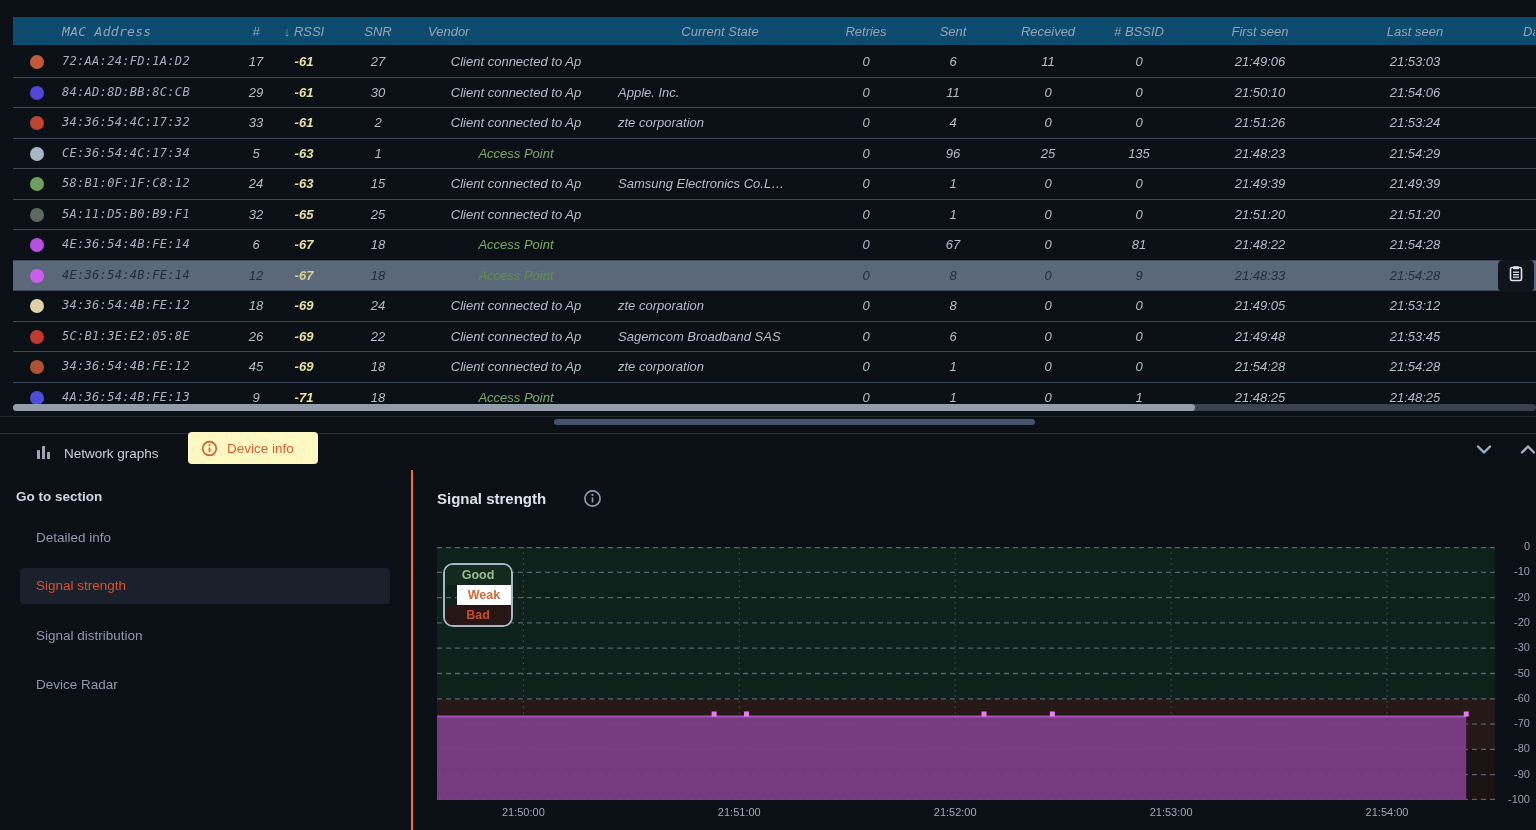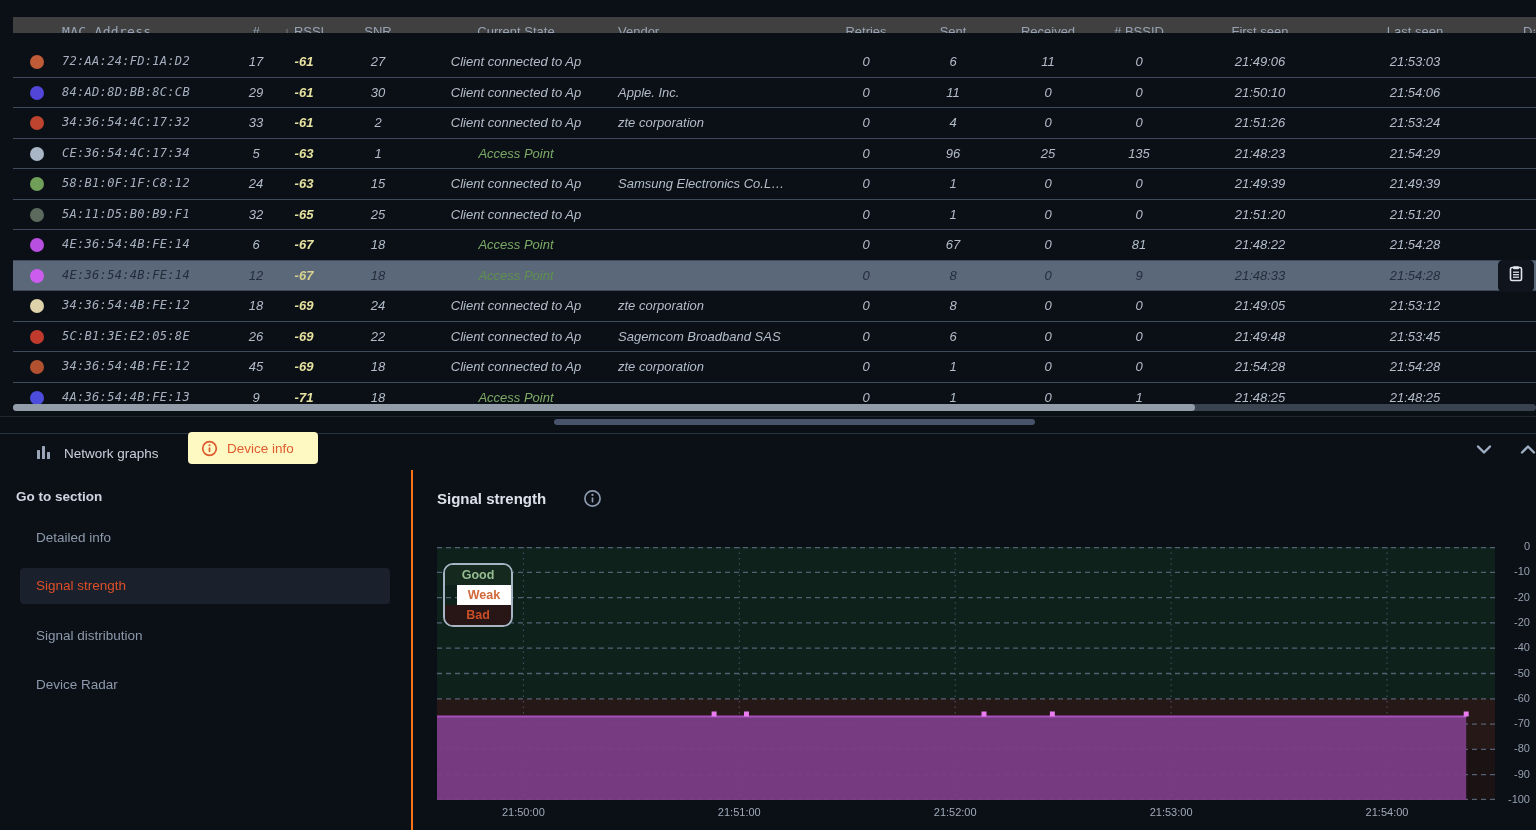--- a/index.html
+++ b/index.html
@@ -1,20 +1,20 @@
 <!DOCTYPE html>
 <html><head>
 <meta charset="utf-8">
 <style>
   html,body{margin:0;padding:0;background:#0b0f16;width:1536px;height:830px;overflow:hidden;
     font-family:"Liberation Sans",sans-serif;-webkit-font-smoothing:antialiased;}
   
   #table-panel{position:absolute;left:0;top:0;width:1536px;height:433px;}
   .tgrid{display:grid;grid-template-columns:38px 188px 34px 62px 86px 190px 218px 74px 100px 90px 92px 150px 160px 40px;}
-  #table-header{position:absolute;left:13px;top:17px;width:1523px;height:16px;background:#404040;}
+  #table-header{position:absolute;left:13px;top:17px;width:1523px;height:28px;background:#0c4a6e;font-style:italic;}
   #table-header .cell{color:#97a3b4;font-size:13px;line-height:30px;font-weight:400;}
   #table-rows{position:absolute;left:13px;top:47px;width:1523px;height:358px;overflow:hidden;font-style:italic;}
   .trow{height:30.5px;box-sizing:border-box;border-bottom:1px solid #3f4a5c;position:relative;}
   .cell{overflow:hidden;white-space:nowrap;font-size:13px;line-height:29.5px;color:#b3bdca;}
   .a-center{text-align:center;}
   .a-left{text-align:left;}
   .col-mac{padding-left:11px;font-family:"DejaVu Sans Mono",monospace;font-size:12px;color:#a6b0bf;letter-spacing:.3px;}
   .col-vendor{padding-left:7px;}
   .col-data{padding-left:28px;}
   .cell.rssi{color:#e6e2a0;font-weight:700;}
@@ -60,22 +60,22 @@
 </head>
 <body>
 
 <div id="table-panel">
   <div id="table-header" class="tgrid">
       <div class="cell col-dot a-left"></div>
       <div class="cell col-mac a-left">MAC Address</div>
       <div class="cell col-num a-center">#</div>
       <div class="cell col-rssi a-center">↓ RSSI</div>
       <div class="cell col-snr a-center">SNR</div>
+      <div class="cell col-vendor a-left">Vendor</div>
       <div class="cell col-state a-center">Current State</div>
-      <div class="cell col-vendor a-left">Vendor</div>
       <div class="cell col-retries a-center">Retries</div>
       <div class="cell col-sent a-center">Sent</div>
       <div class="cell col-received a-center">Received</div>
       <div class="cell col-bssid a-center"># BSSID</div>
       <div class="cell col-first_seen a-center">First seen</div>
       <div class="cell col-last_seen a-center">Last seen</div>
       <div class="cell col-data a-left">Data</div>
     </div>
   <div id="table-rows">
       <div class="trow tgrid">
@@ -371,21 +371,21 @@
     <div id="legend">
         <div class="legend-row" style="background: rgb(22, 41, 31); color: rgb(149, 189, 144);">Good</div>
         <div class="legend-row" style="background: #ffffff; color: rgb(210, 105, 58); margin-left: 12px;">Weak</div>
         <div class="legend-row" style="background: rgb(40, 21, 22); color: rgb(201, 78, 39);">Bad</div>
       </div>
     <div id="ylabels">
         <div class="ylab" style="left: 1073px; top: 70px;">0</div>
         <div class="ylab" style="left: 1073px; top: 95.3px;">-10</div>
         <div class="ylab" style="left: 1073px; top: 120.6px;">-20</div>
         <div class="ylab" style="left: 1073px; top: 145.9px;">-20</div>
-        <div class="ylab" style="left: 1073px; top: 171.2px;">-40</div>
+        <div class="ylab" style="left: 1073px; top: 171.2px;">-30</div>
         <div class="ylab" style="left: 1073px; top: 196.5px;">-50</div>
         <div class="ylab" style="left: 1073px; top: 221.8px;">-60</div>
         <div class="ylab" style="left: 1073px; top: 247.1px;">-70</div>
         <div class="ylab" style="left: 1073px; top: 272.4px;">-80</div>
         <div class="ylab" style="left: 1073px; top: 297.7px;">-90</div>
         <div class="ylab" style="left: 1073px; top: 323px;">-100</div>
       </div>
     <div id="xlabels">
         <div class="xlab" style="left: 110.367px;">21:50:00</div>
         <div class="xlab" style="left: 326.286px;">21:51:00</div>

